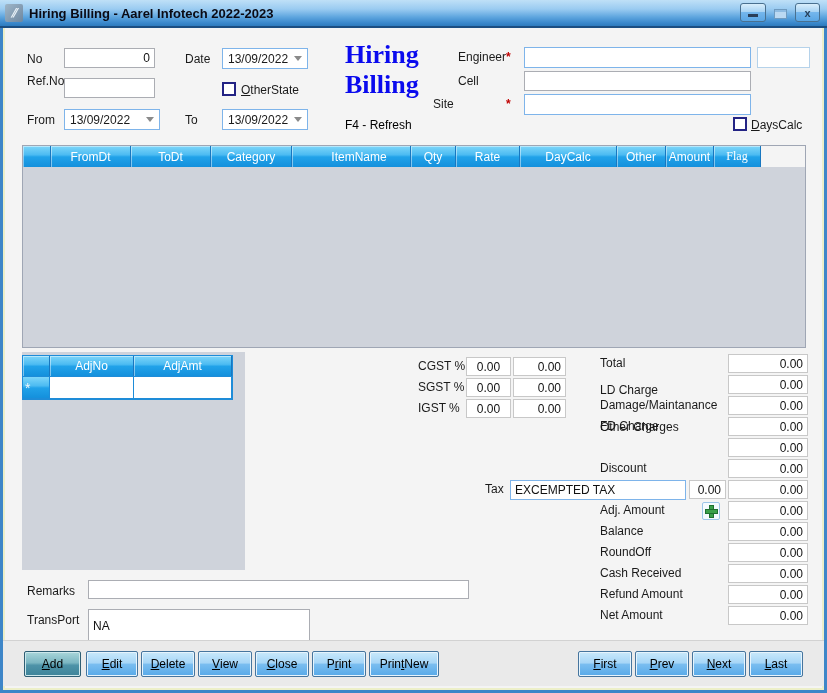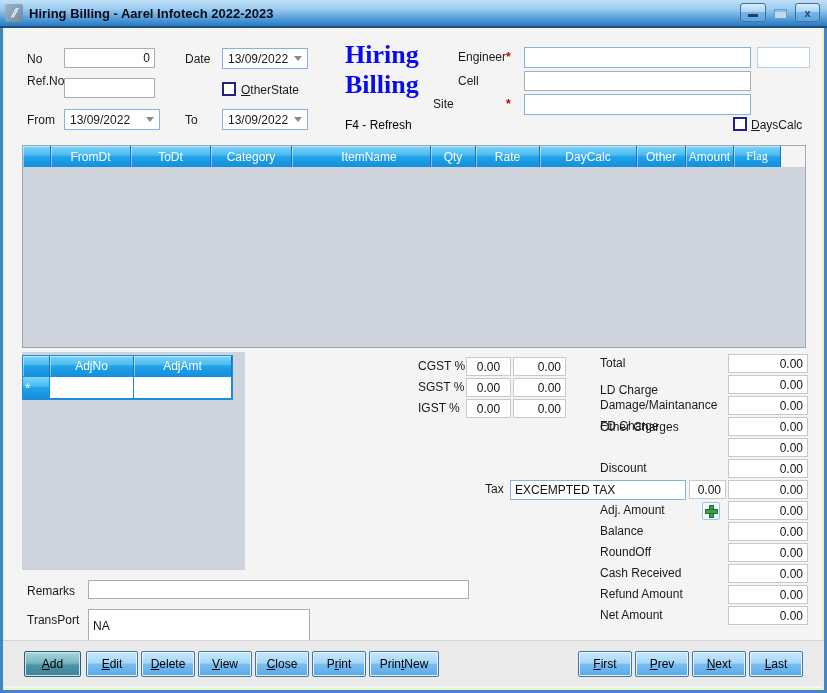--- a/index.html
+++ b/index.html
@@ -155,21 +155,21 @@
 
   <span class="chk" style="left:733px;top:117px;"></span>
   <span class="lbl" style="left:751px;top:118px;" id="dayscalc-lbl"><u>D</u>aysCalc</span>
 
   <div class="grid" style="left:22px;top:145px;width:784px;">
     <div class="ghead" id="grid-header">
         <div class="gcell" style="width: 28px;"></div>
         <div class="gcell" style="width: 80px;">FromDt</div>
         <div class="gcell" style="width: 80px;">ToDt</div>
         <div class="gcell" style="width: 81px;">Category</div>
-        <div class="gcell" style="width: 139px; padding-left: 16px;">ItemName</div>
+        <div class="gcell" style="width: 119px; padding-left: 16px;">ItemName</div>
         <div class="gcell" style="width: 45px;">Qty</div>
         <div class="gcell" style="width: 64px;">Rate</div>
         <div class="gcell" style="width: 97px;">DayCalc</div>
         <div class="gcell" style="width: 49px;">Other</div>
         <div class="gcell" style="width: 48px;">Amount</div>
         <div class="gcell" style="width: 47px; font-family: Liberation Serif, serif;">Flag</div>
       </div>
     <div class="gbody" style="height:180px;"></div>
   </div>
 

